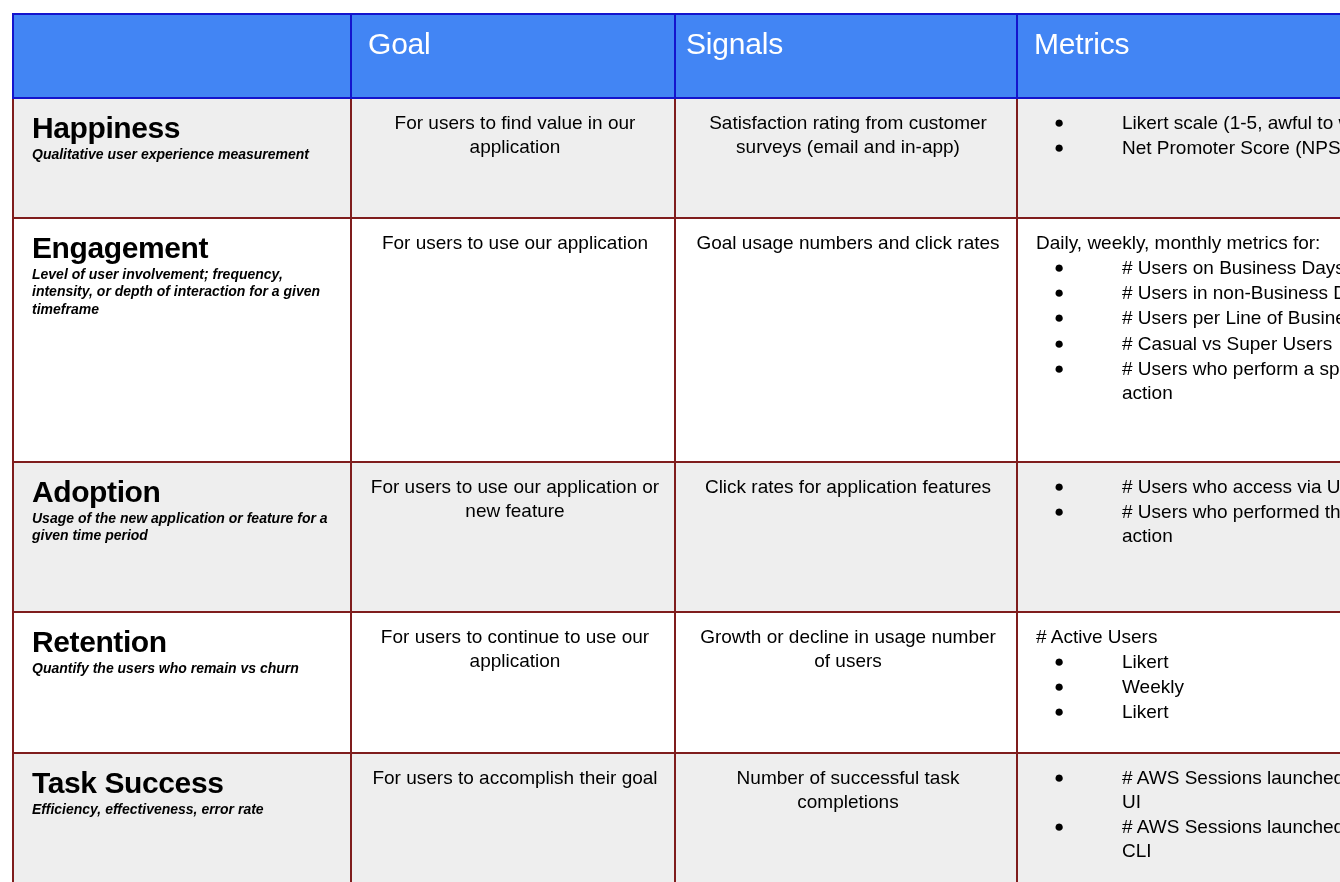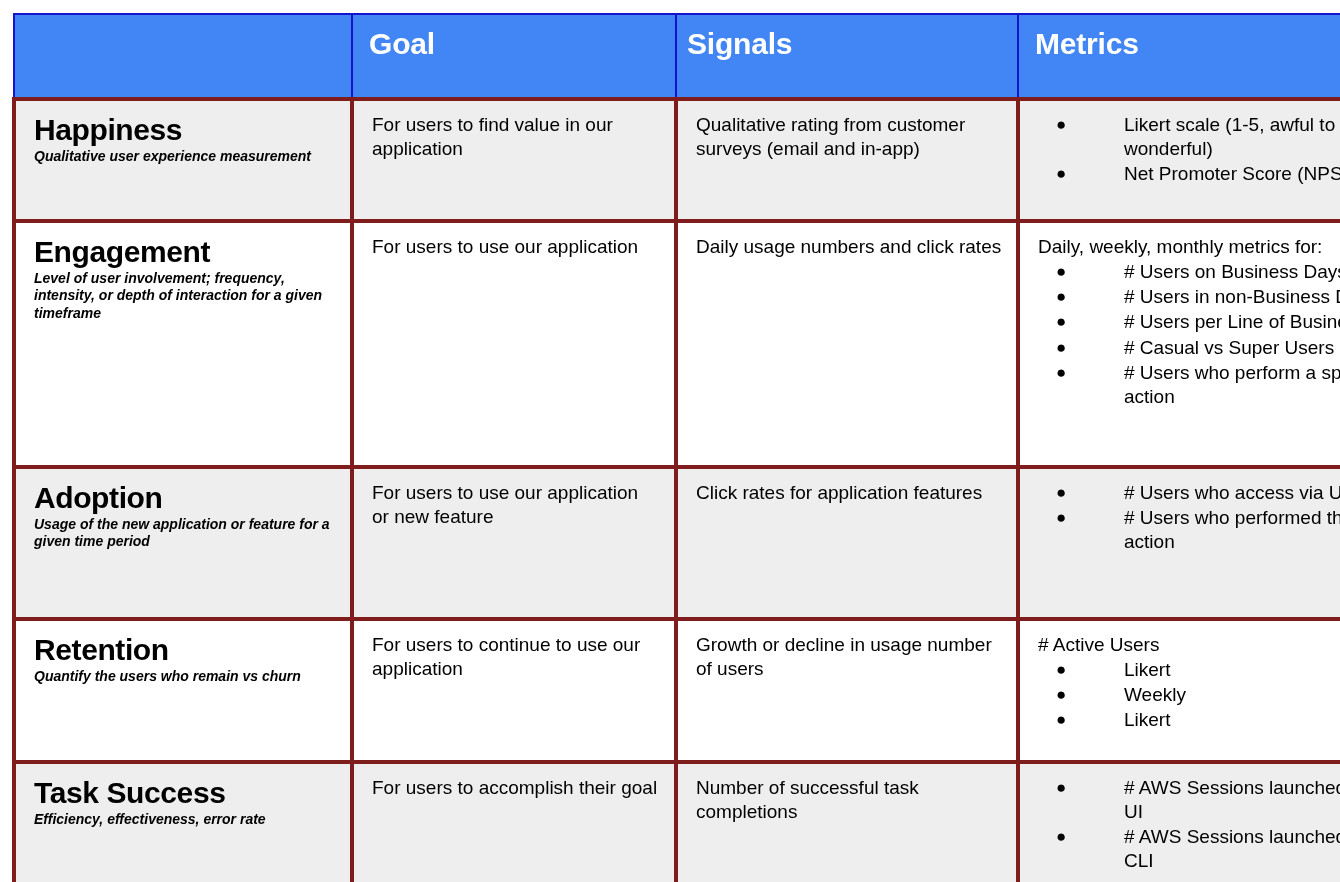--- a/index.html
+++ b/index.html
@@ -29,32 +29,32 @@
     border-collapse: collapse;
     table-layout: fixed;
   }
 
   
   thead th {
     background: #4285f4;
     border: 2px solid #1414cd;
     color: #ffffff;
     font-size: 30px;
-    font-weight: bold;
+    font-weight: normal;
     text-align: left;
     vertical-align: top;
     padding: 12px 16px 26px 16px;
     height: 44px;
     letter-spacing: -0.2px;
   }
   thead th.th-blank { padding-right: 0; }
 
   
   tbody td {
-    border: 4px solid #7f1d1d;
+    border: 2px solid #7f1d1d;
     vertical-align: top;
     padding: 12px 14px 14px 18px;
     font-size: 19px;
     line-height: 1.27;
     color: #000000;
   }
   tbody tr.shade td { background: #eeeeee; }
   tbody tr.plain td { background: #ffffff; }
 
   
@@ -70,20 +70,21 @@
     font-size: 14px;
     font-weight: bold;
     font-style: italic;
     line-height: 1.27;
     margin: 0;
     color: #000000;
   }
 
   .cell-text {
     margin: 0;
+    text-align: center;
   }
 
   
   ul.metrics {
     list-style: none;
     margin: 0;
     padding: 0;
   }
   ul.metrics.after-lead { margin-top: 0; }
   ul.metrics li {
@@ -134,21 +135,21 @@
 
       <tr class="shade r-happiness">
         <td>
           <p class="dim-name">Happiness</p>
           <p class="dim-desc">Qualitative user experience measurement</p>
         </td>
         <td>
           <p class="cell-text">For users to find value in our application</p>
         </td>
         <td>
-          <p class="cell-text">Qualitative rating from customer surveys (email and in-app)</p>
+          <p class="cell-text">Satisfaction rating from customer surveys (email and in-app)</p>
         </td>
         <td class="metrics-cell">
           <ul class="metrics">
             <li>
               <span class="bullet-dot">●</span>
               <span>Likert scale (1-5, awful to wonderful)</span>
             </li>
             <li>
               <span class="bullet-dot">●</span>
               <span>Net Promoter Score (NPS)</span>
@@ -159,21 +160,21 @@
 
       <tr class="plain r-engagement">
         <td>
           <p class="dim-name">Engagement</p>
           <p class="dim-desc">Level of user involvement; frequency, intensity, or depth of interaction for a given timeframe</p>
         </td>
         <td>
           <p class="cell-text">For users to use our application</p>
         </td>
         <td>
-          <p class="cell-text">Daily usage numbers and click rates</p>
+          <p class="cell-text">Goal usage numbers and click rates</p>
         </td>
         <td class="metrics-cell">
           <p class="lead-line">Daily, weekly, monthly metrics for:</p>
           <ul class="metrics after-lead">
             <li>
               <span class="bullet-dot">●</span>
               <span># Users on Business Days</span>
             </li>
             <li>
               <span class="bullet-dot">●</span>

